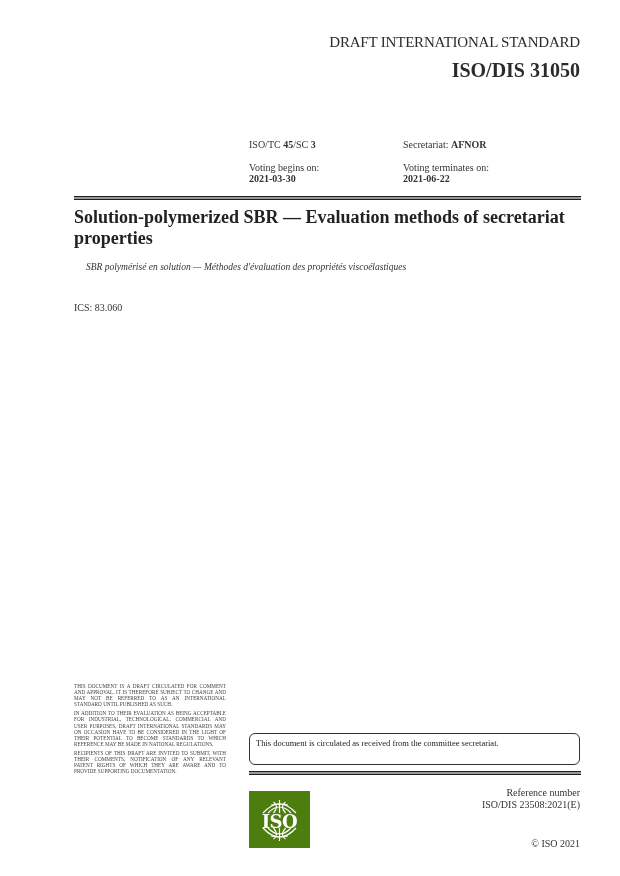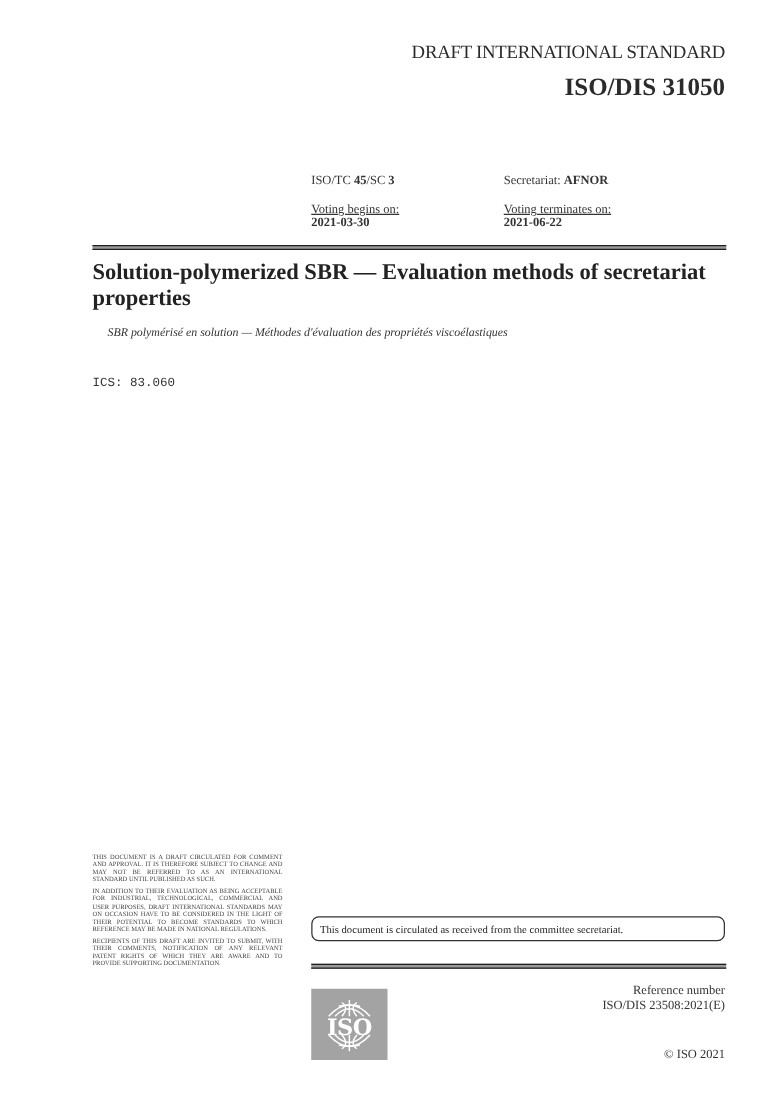--- a/index.html
+++ b/index.html
@@ -37,21 +37,21 @@
     }
 
     .meta {
       font-size: 10px;
       color: #333;
       white-space: nowrap;
       font-family: "Liberation Serif", "DejaVu Serif", serif;
     }
     .meta b { font-weight: bold; }
     .meta-line2 { font-weight: bold; display: block; line-height: 11px; }
-    .meta-line1 { display: block; line-height: 11px; text-decoration: underline; }
+    .meta-line1 { display: block; line-height: 11px; }
 
     .rule-thick {
       height: 4px;
       background: #9a9a9a;
       border-top: 1.5px solid #1e1e1e;
       border-bottom: 1.5px solid #1e1e1e;
       box-sizing: border-box;
     }
 
     .title {
@@ -71,57 +71,57 @@
       font-style: italic;
       color: #333;
       white-space: nowrap;
       font-family: "Liberation Serif", "DejaVu Serif", serif;
     }
     .ics {
       left: 74px;
       top: 302px;
       font-size: 10px;
       color: #333;
-      font-family: Liberation Mono, monospace;
+      font-family: Liberation Serif, serif;
     }
 
     .disclaimer {
       left: 74px;
       width: 152px;
       font-size: 5.2px;
       line-height: 6.1px;
       color: #444;
       text-align: justify;
       text-transform: uppercase;
       font-family: "Liberation Serif", "DejaVu Serif", serif;
     }
     .disclaimer p { margin: 0 0 3px 0; }
 
     .circ-box {
       left: 249px;
       top: 733px;
       width: 331px;
-      height: 20px;
+      height: 32px;
       border: 1px solid #333;
       border-radius: 6px;
       box-sizing: border-box;
       font-size: 8.5px;
       line-height: 18px;
       padding-left: 6px;
       color: #222;
       white-space: nowrap;
       font-family: "Liberation Serif", "DejaVu Serif", serif;
     }
 
     .iso-logo {
       left: 249px;
       top: 791px;
       width: 61px;
       height: 57px;
-      background: #a3a3a3;
+      background: #4d7c0f;
     }
 
     .ref-label, .ref-num, .copyright {
       right: 40px;
       font-size: 10px;
       color: #333;
       white-space: nowrap;
       text-align: right;
       font-family: "Liberation Serif", "DejaVu Serif", serif;
     }

